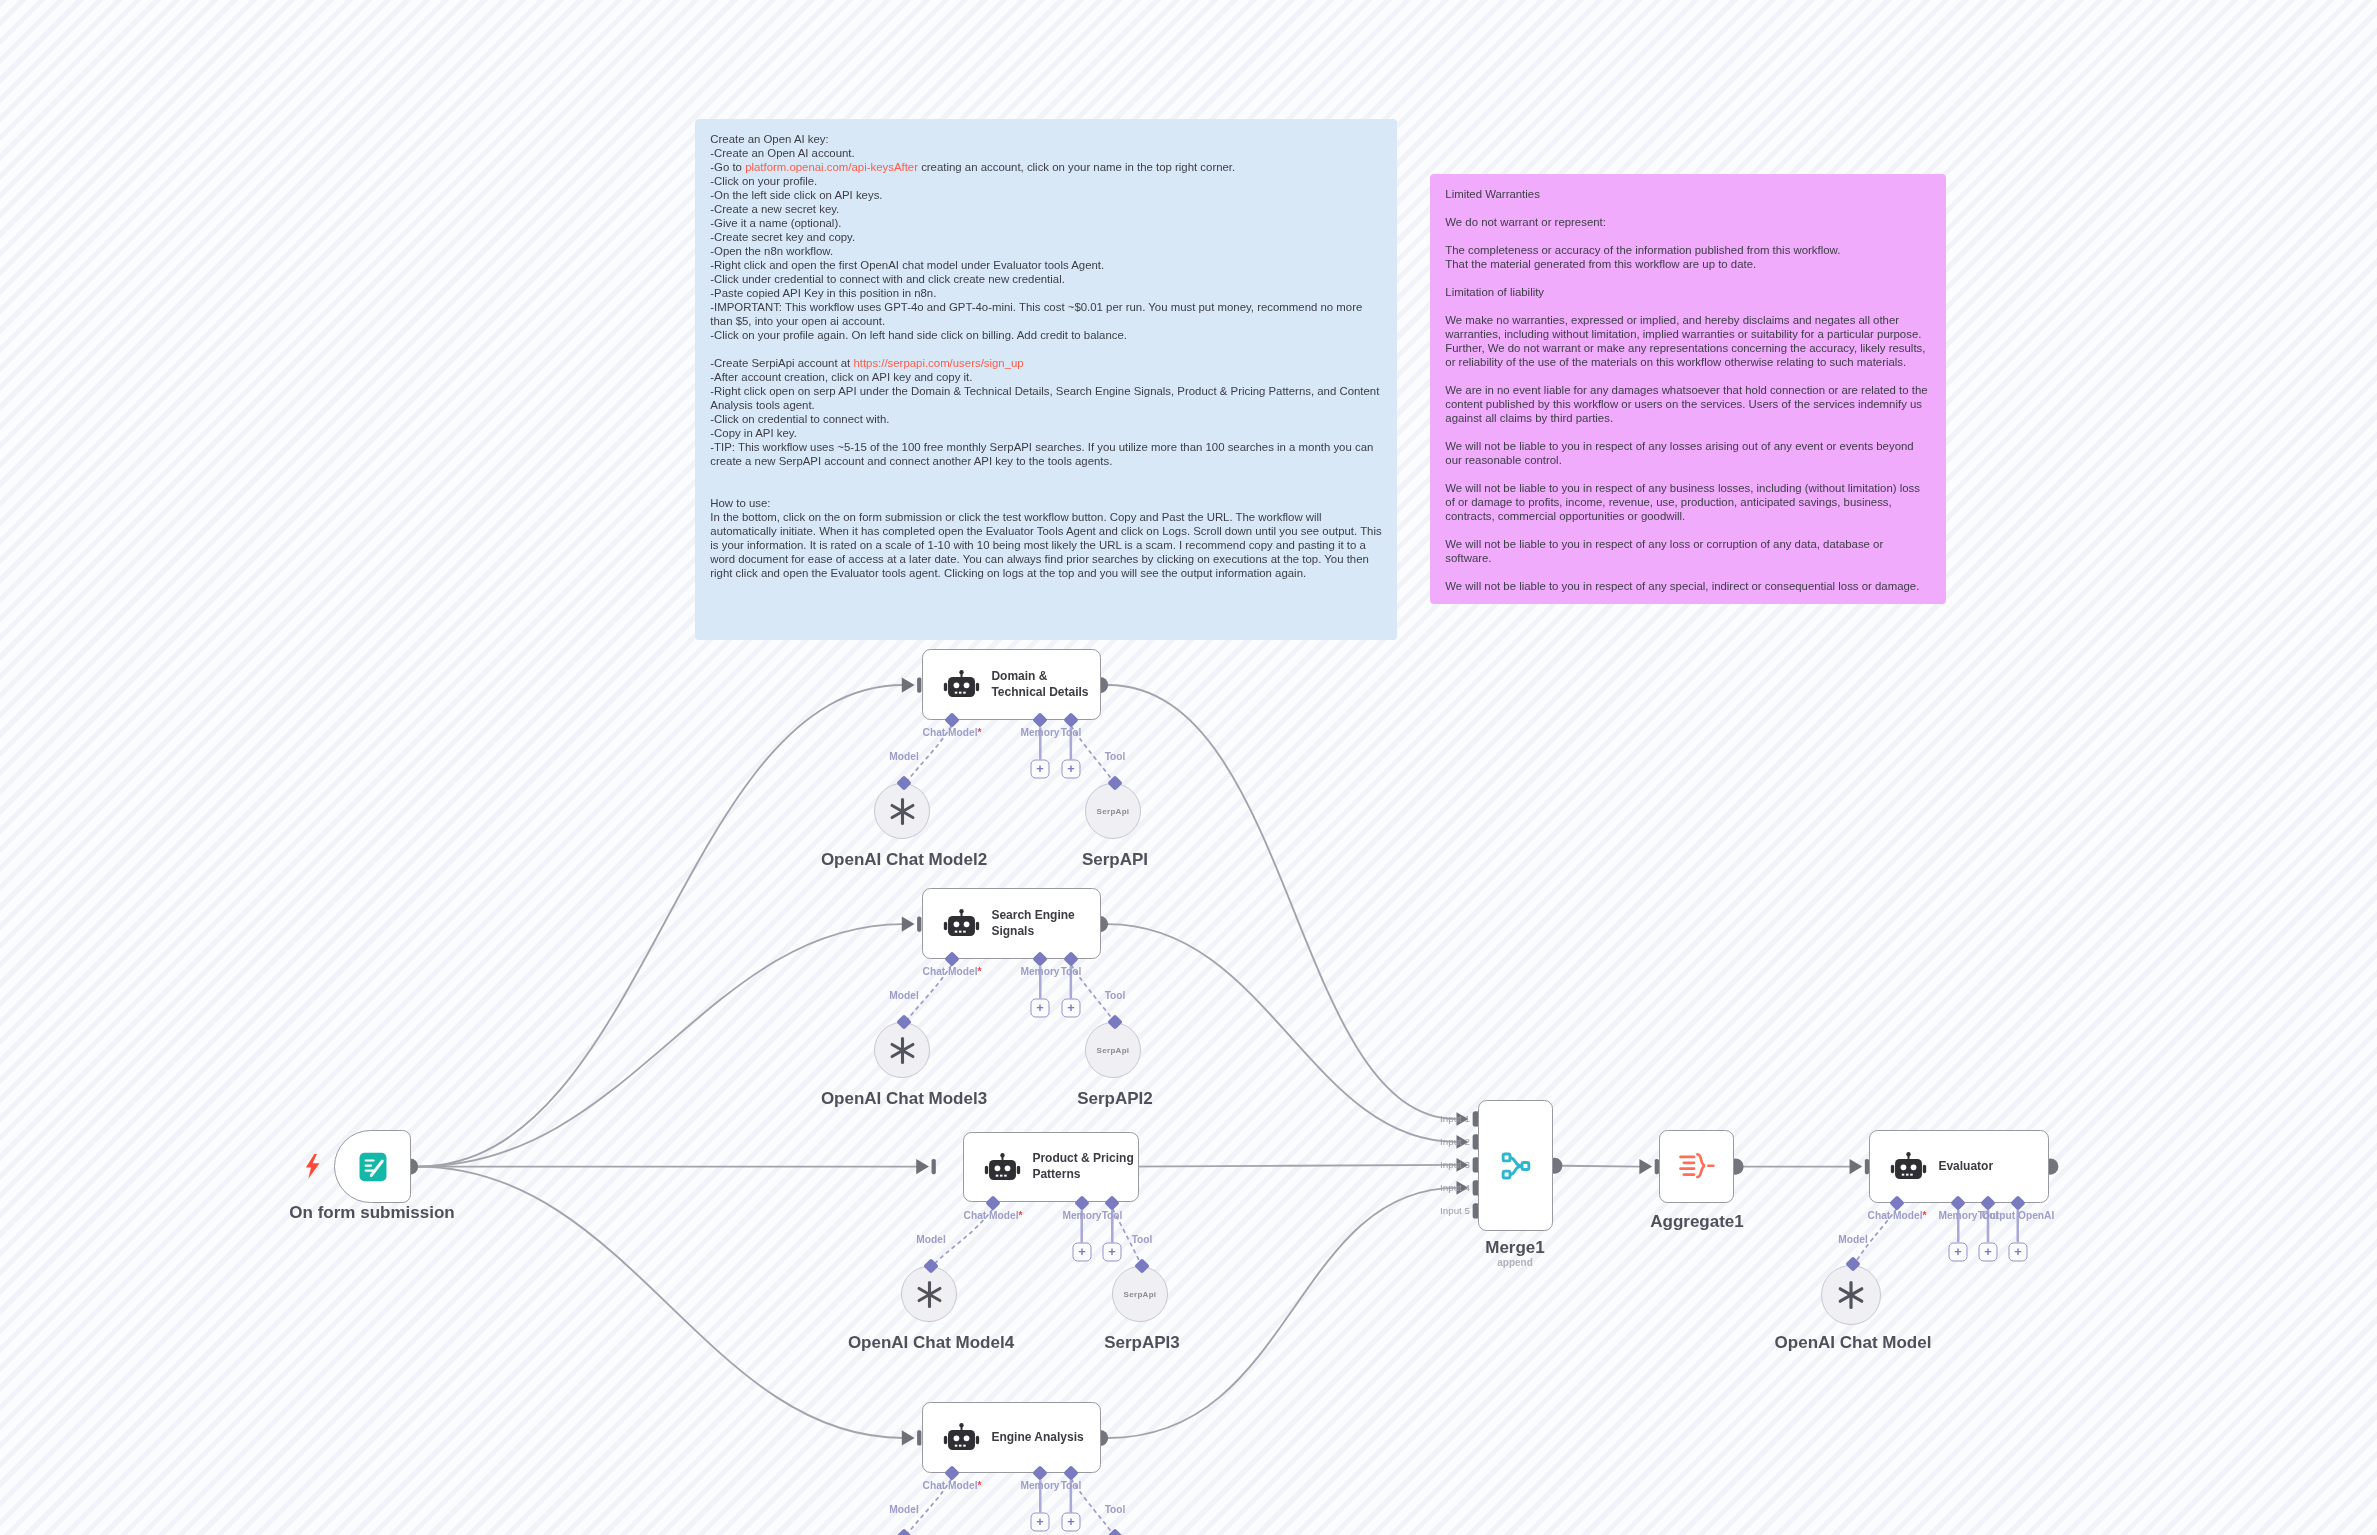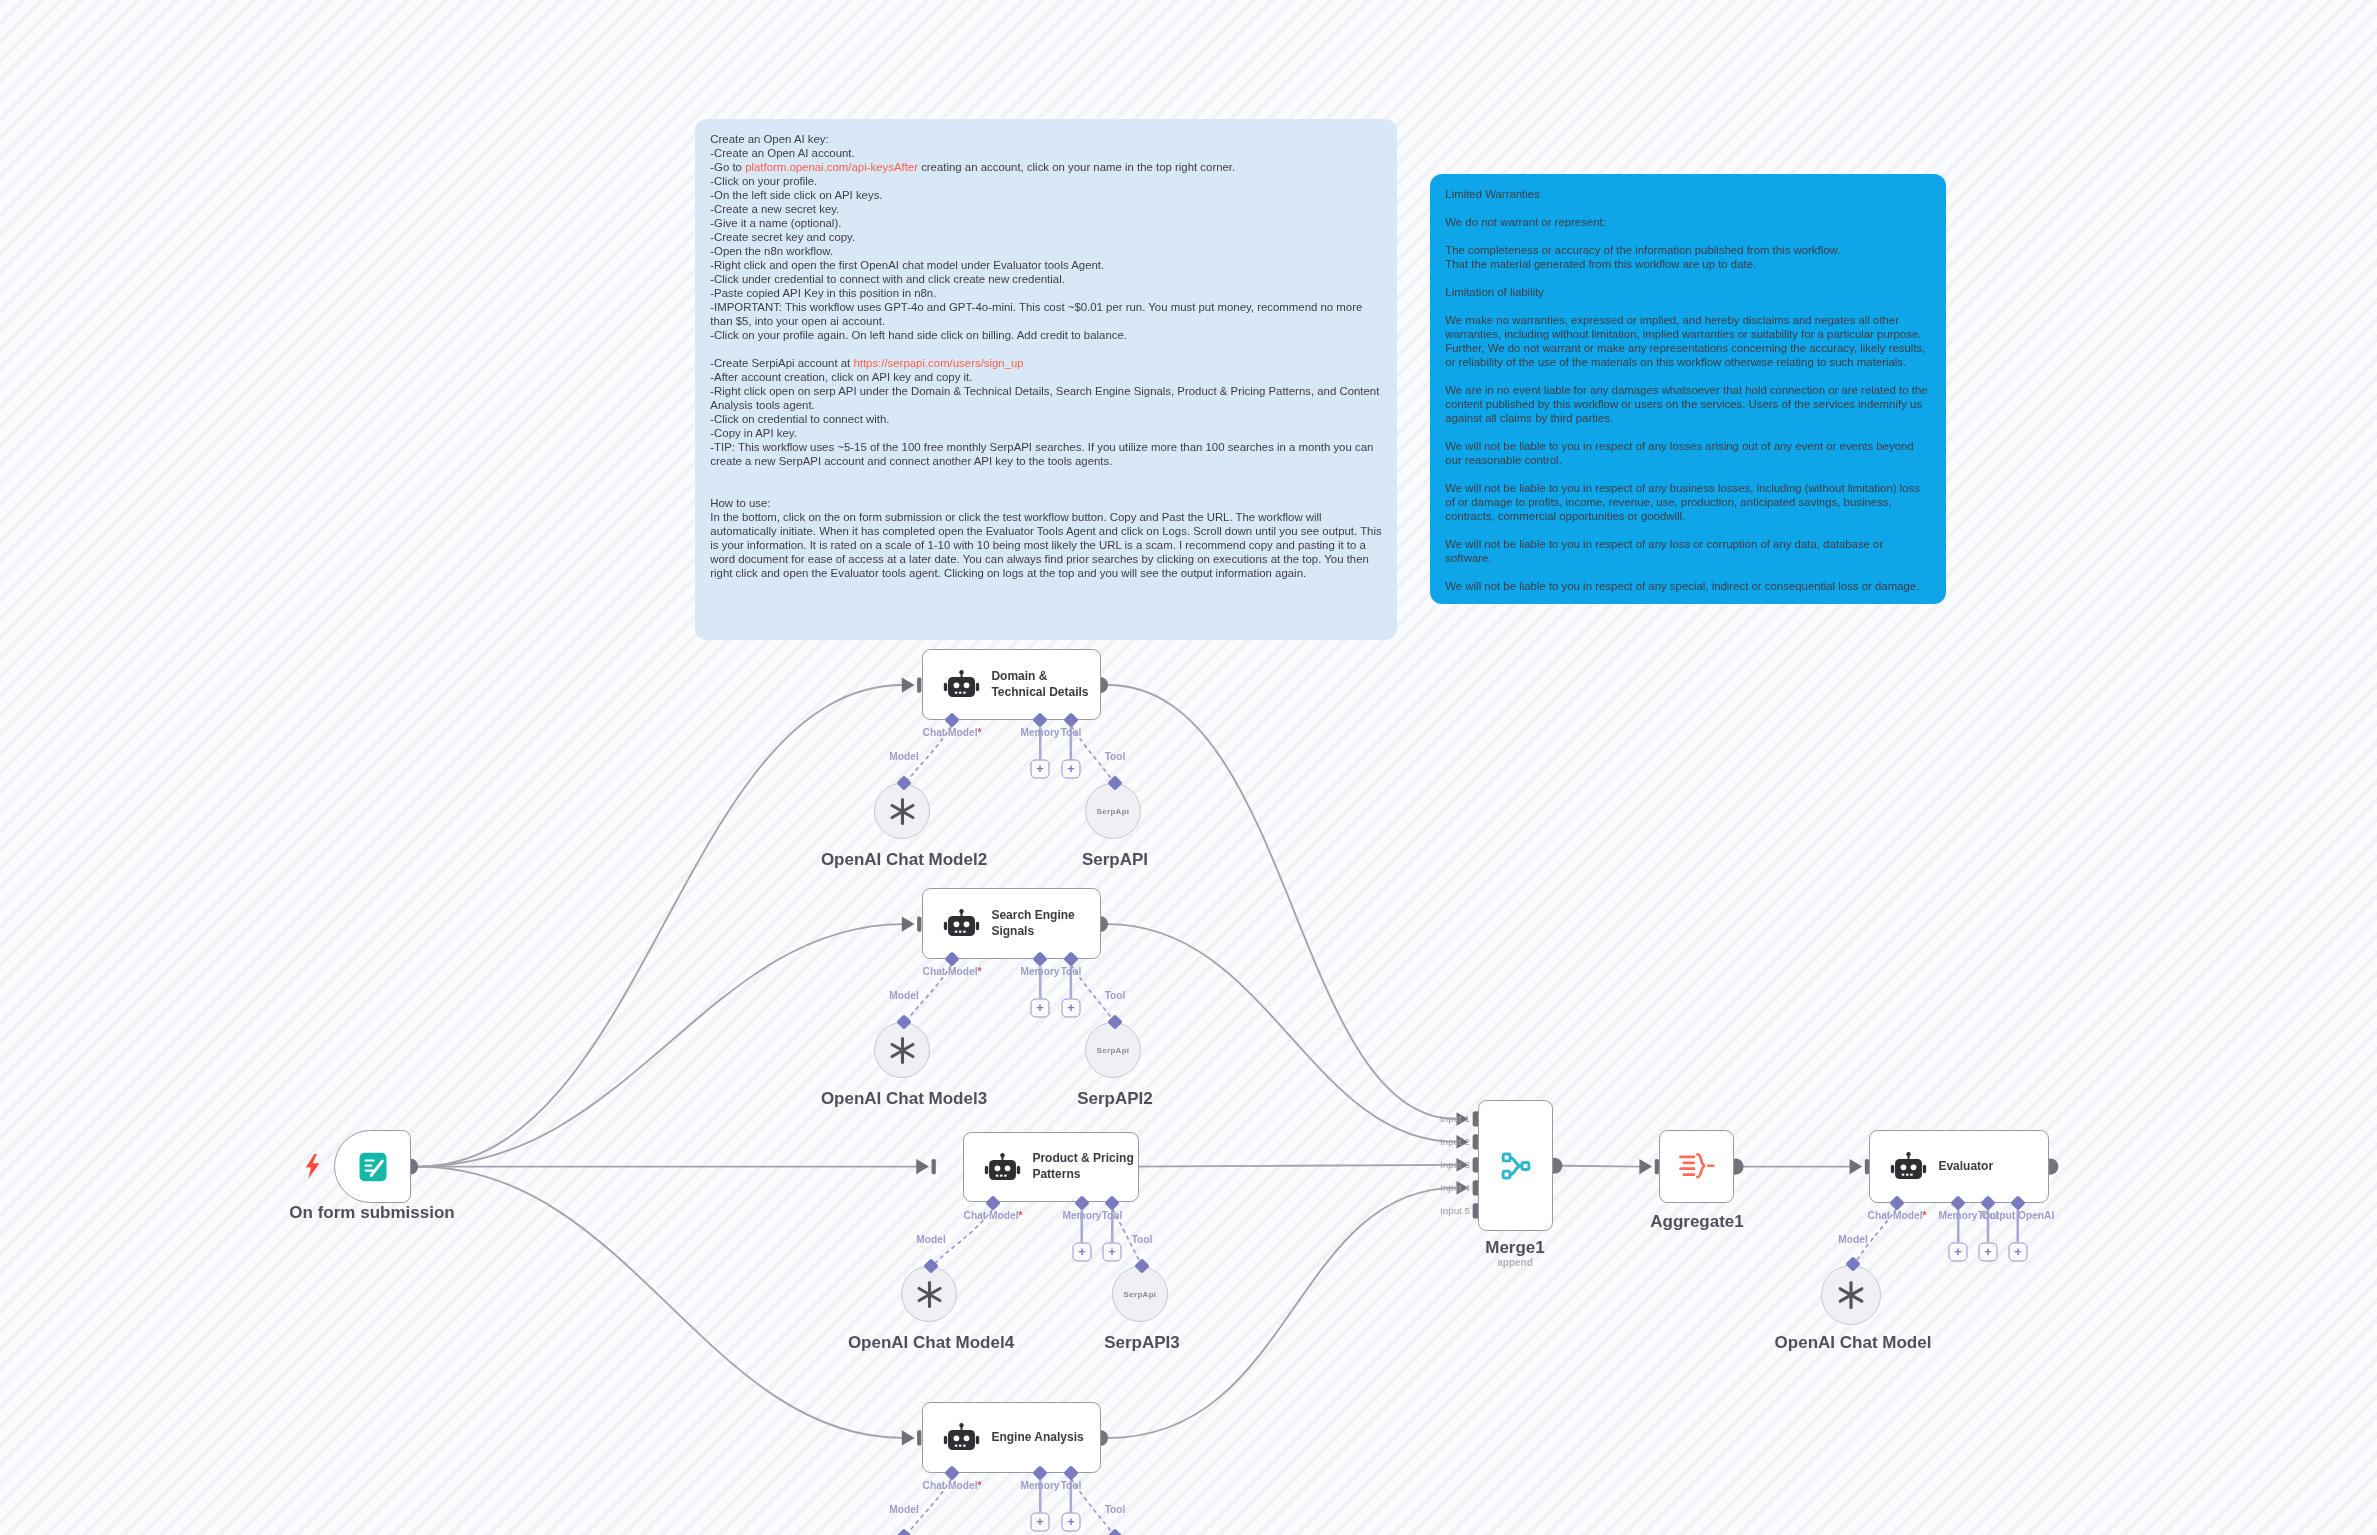--- a/index.html
+++ b/index.html
@@ -6,21 +6,21 @@
   html,body { margin:0; padding:0; }
   body {
     width:2377px; height:1536px; overflow:hidden;
     font-family:"Liberation Sans","DejaVu Sans",sans-serif;
     background:repeating-linear-gradient(135deg,#f2f3f8 0px,#f2f3f8 5.1px,#fbfcfe 5.1px,#fbfcfe 13.6px);
   }
   #canvas { position:relative; width:2377px; height:1536px; }
   #edges { position:absolute; left:0; top:0; z-index:1; pointer-events:none; }
 
   
-  .note { position:absolute; border-radius:12px; padding:12.8px 15.3px; font-size:11.4px;
+  .note { position:absolute; border-radius:4px; padding:12.8px 15.3px; font-size:11.4px;
           line-height:14px; color:#3d3d45; z-index:2; }
   .note .line { min-height:14px; }
   .note .link { color:#ff5c49; }
 
   
   .box-node { position:absolute; background:#fff; border:1.5px solid #98989f; border-radius:8.5px;
               display:flex; align-items:center; z-index:3; }
   .trigger-node { border-radius:37px 8.5px 8.5px 37px; justify-content:center; }
   .agent-node { padding-left:20.4px; gap:11px; }
   .agent-title { font-size:12px; font-weight:700; color:#3b3b42; line-height:1.32; white-space:pre-line; }
@@ -124,21 +124,21 @@
       <div class="line"><span>-Right click open on serp API under the Domain &amp; Technical Details, Search Engine Signals, Product &amp; Pricing Patterns, and Content Analysis tools agent.</span></div>
       <div class="line"><span>-Click on credential to connect with.</span></div>
       <div class="line"><span>-Copy in API key.</span></div>
       <div class="line"><span>-TIP: This workflow uses ~5-15 of the 100 free monthly SerpAPI searches. If you utilize more than 100 searches in a month you can create a new SerpAPI account and connect another API key to the tools agents.</span></div>
       <div class="line"><span>&nbsp;</span></div>
       <div class="line"><span>&nbsp;</span></div>
       <div class="line"><span>How to use:</span></div>
       <div class="line"><span>In the bottom, click on the on form submission or click the test workflow button. Copy and Past the URL. The workflow will automatically initiate. When it has completed open the Evaluator Tools Agent and click on Logs. Scroll down until you see output. This is your information. It is rated on a scale of 1-10 with 10 being most likely the URL is a scam. I recommend copy and pasting it to a word document for ease of access at a later date. You can always find prior searches by clicking on executions at the top. You then right click and open the Evaluator tools agent. Clicking on logs at the top and you will see the output information again.</span></div>
     </div>
 
-  <div class="note" style="left:1430px;top:174px;width:516px;height:430px;background:#0ea5e9;">
+  <div class="note" style="left:1430px;top:174px;width:516px;height:430px;background:#f0abfc;">
       <div class="line"><span>Limited Warranties</span></div>
       <div class="line"><span>&nbsp;</span></div>
       <div class="line"><span>We do not warrant or represent:</span></div>
       <div class="line"><span>&nbsp;</span></div>
       <div class="line"><span>The completeness or accuracy of the information published from this workflow.</span></div>
       <div class="line"><span>That the material generated from this workflow are up to date.</span></div>
       <div class="line"><span>&nbsp;</span></div>
       <div class="line"><span>Limitation of liability</span></div>
       <div class="line"><span>&nbsp;</span></div>
       <div class="line"><span>We make no warranties, expressed or implied, and hereby disclaims and negates all other warranties, including without limitation, implied warranties or suitability for a particular purpose. Further, We do not warrant or make any representations concerning the accuracy, likely results, or reliability of the use of the materials on this workflow otherwise relating to such materials.</span></div>

